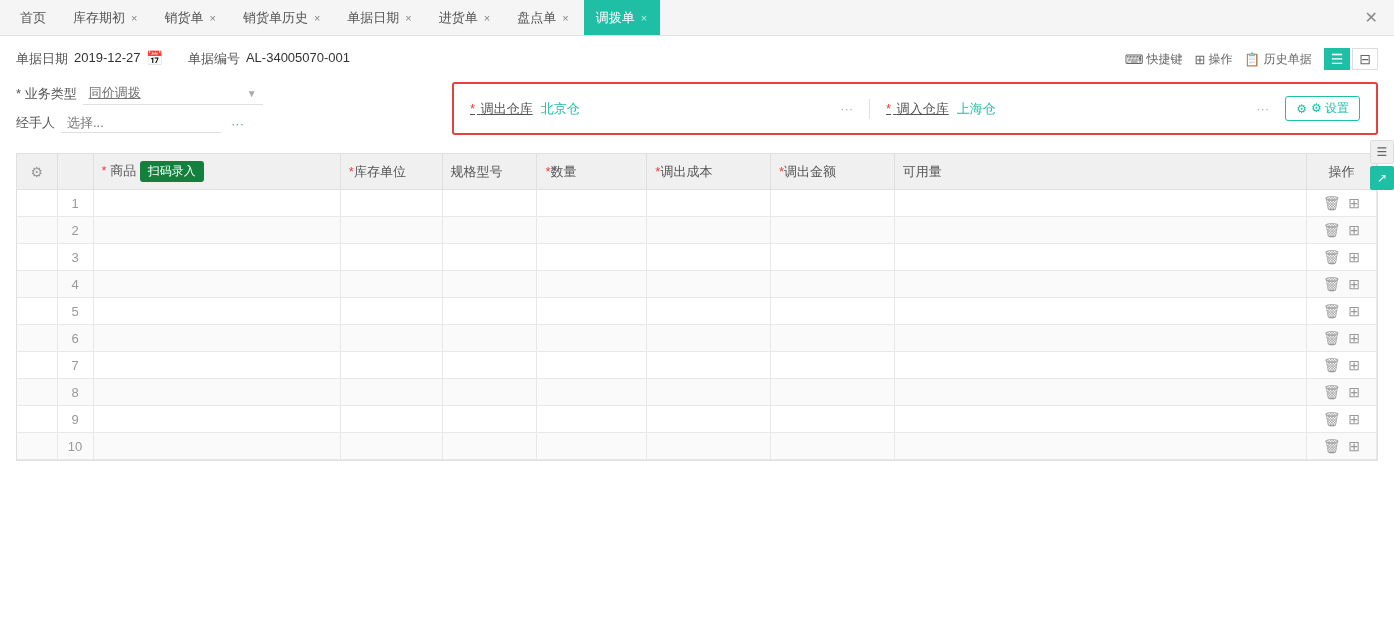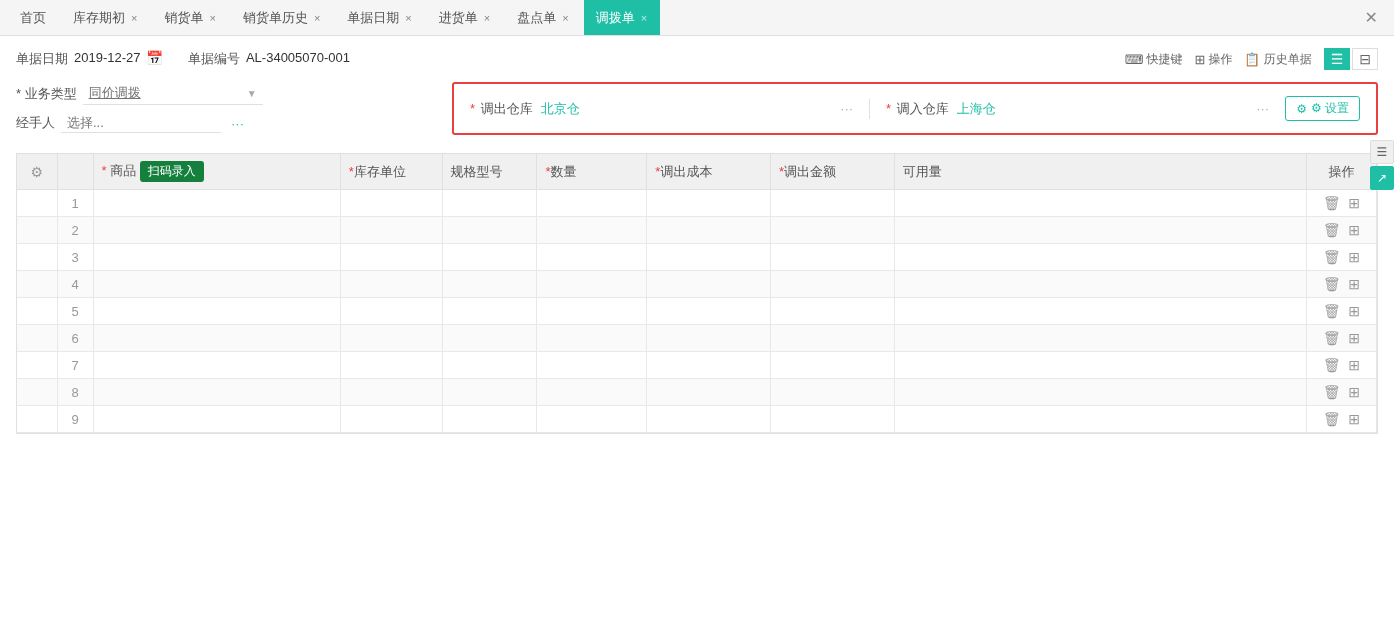--- a/index.html
+++ b/index.html
@@ -117,20 +117,21 @@
       gap: 16px;
     }
     .warehouse-field {
       display: flex; align-items: center; gap: 8px;
       flex: 1;
     }
     .wh-label {
       color: #555;
       white-space: nowrap;
       font-size: 13px;
+      text-decoration: underline;
     }
     .required-star { color: #e84040; margin-right: 2px; }
     .wh-value {
       color: #1ebfa5;
       font-size: 13px;
       cursor: pointer;
     }
     .wh-more {
       color: #aaa;
       cursor: pointer;
@@ -546,20 +547,35 @@
         <td></td>
         <td style="min-width:80px;"></td>
         <td style="min-width:90px;"></td>
         <td style="min-width:90px;"></td>
         <td style="min-width:300px;"></td>
         <td class="ops-col">
           <span class="op-icon">🗑</span>
           <span class="op-icon">⊞</span>
         </td>
       </tr>
+          <tr>
+        <td class="gear-col"></td>
+        <td class="row-num">10</td>
+        <td style="min-width:180px;"></td>
+        <td></td>
+        <td></td>
+        <td style="min-width:80px;"></td>
+        <td style="min-width:90px;"></td>
+        <td style="min-width:90px;"></td>
+        <td style="min-width:300px;"></td>
+        <td class="ops-col">
+          <span class="op-icon">🗑</span>
+          <span class="op-icon">⊞</span>
+        </td>
+      </tr>
         </tbody>
     </table>
   </div>
 
 </div>
 
 <div class="right-panel">
   <div class="rp-btn">☰</div>
   <div class="rp-btn green">↗</div>
 </div>

